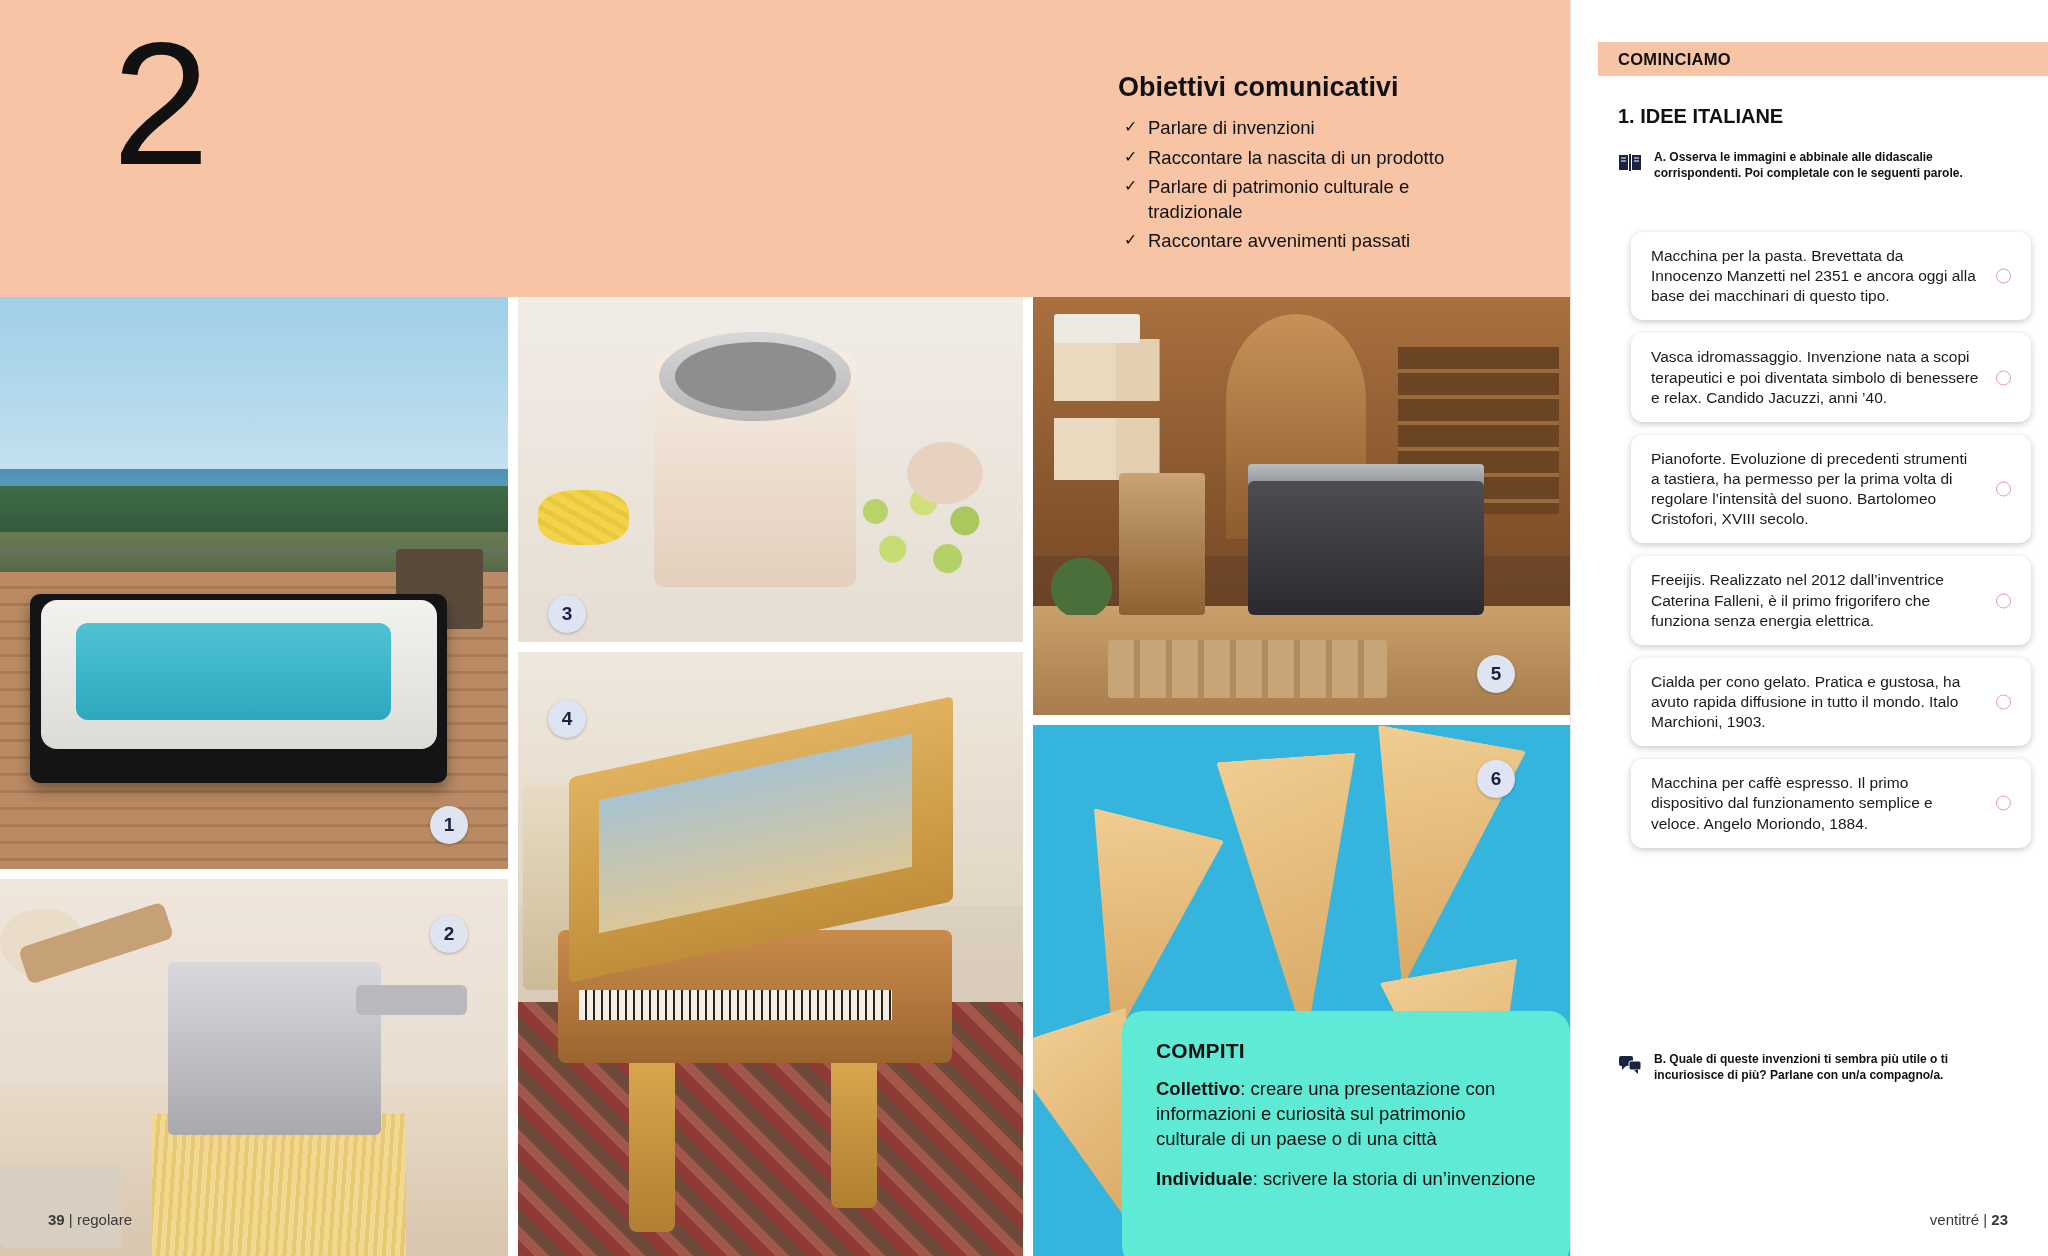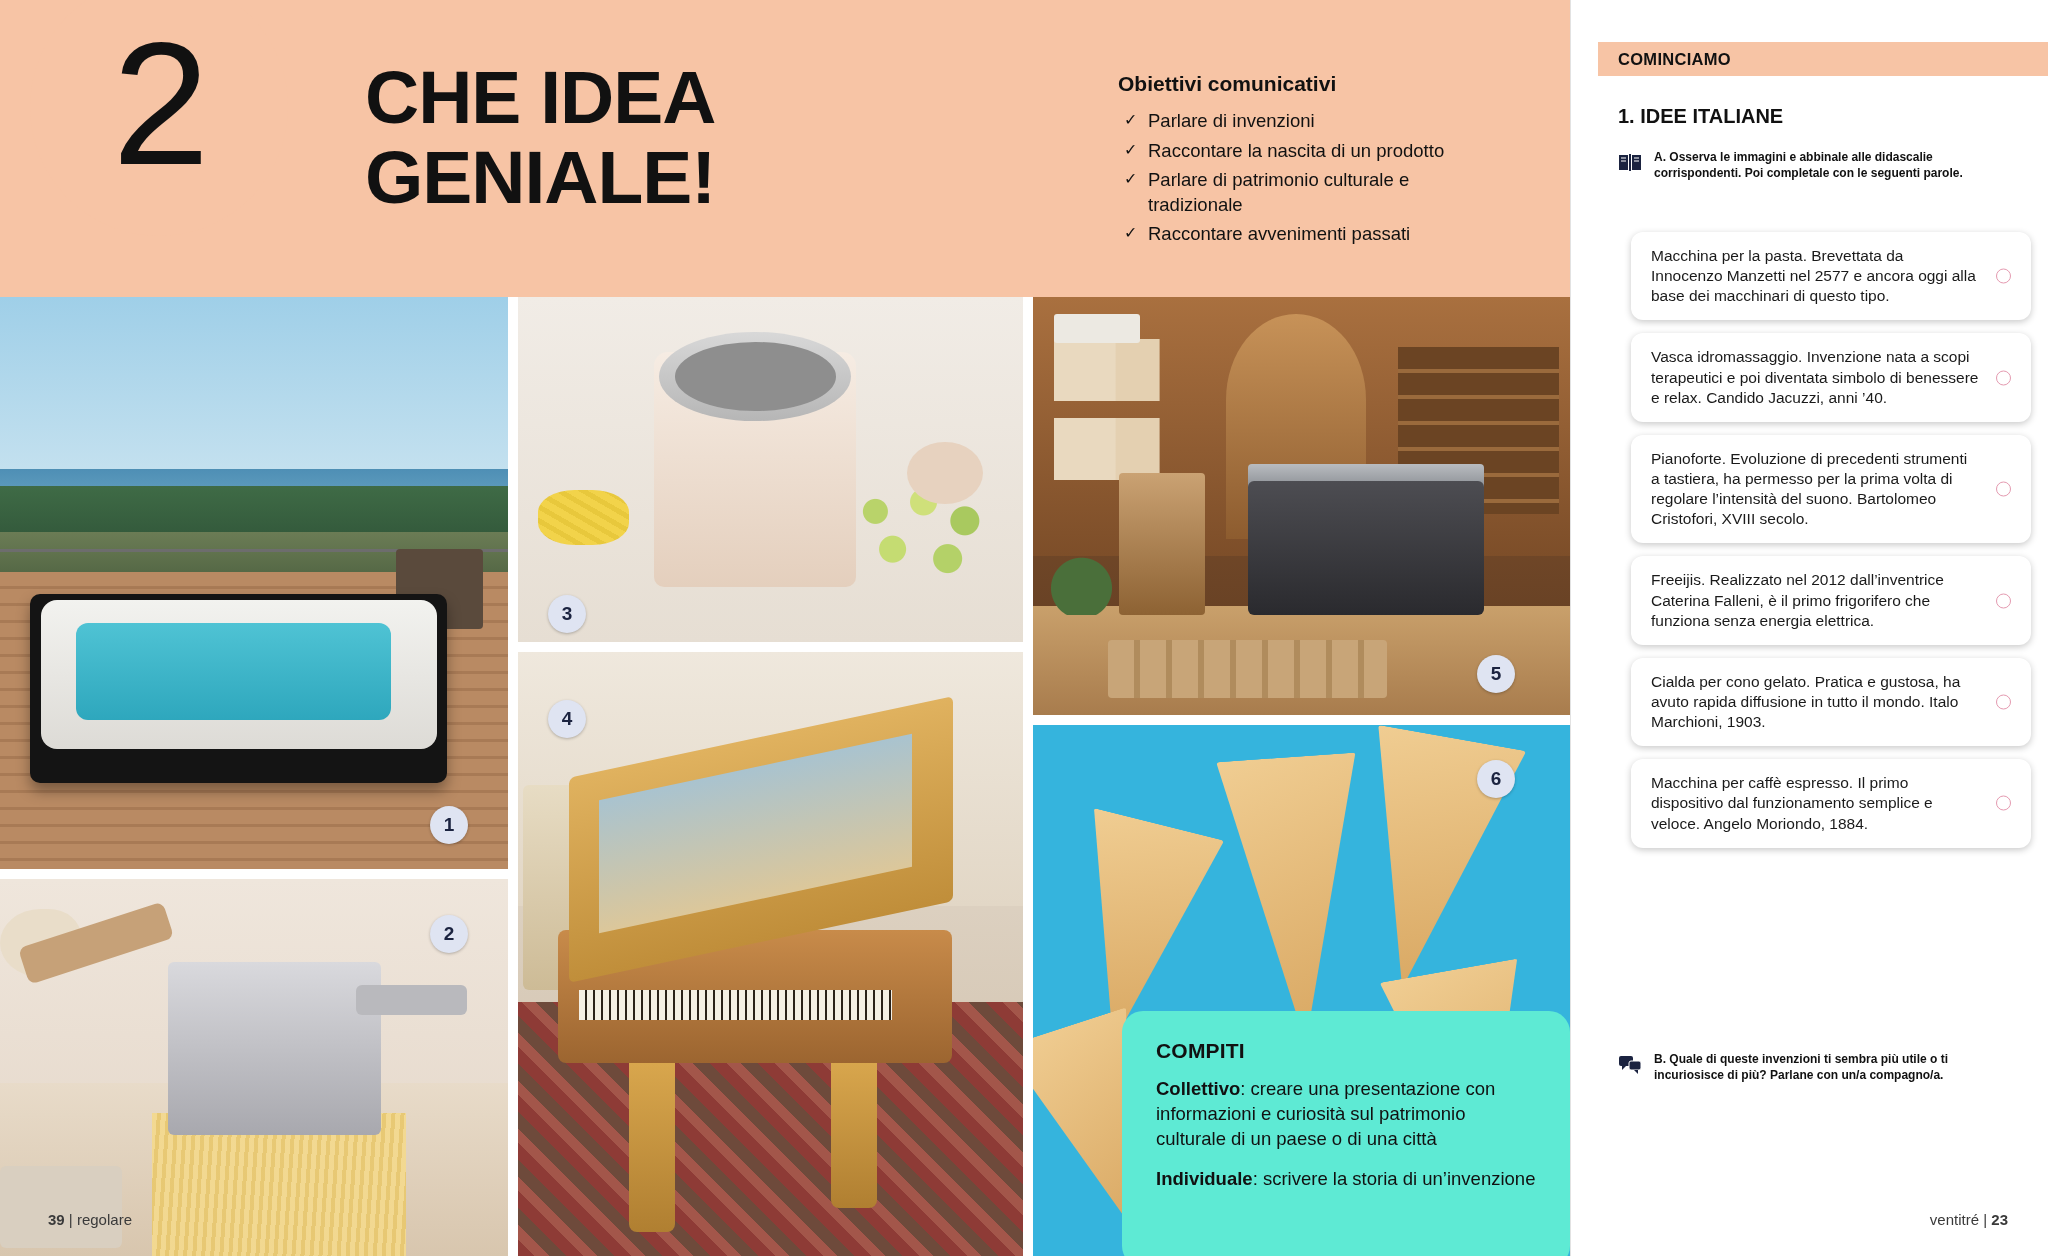--- a/index.html
+++ b/index.html
@@ -35,21 +35,21 @@
     transform: translateY(-4px);
   }
   .unit-title {
     position: absolute; left: 365px; top: 58px; width: 620px;
     font-size: 75px; line-height: 1.06; font-weight: 800; color: #111;
     letter-spacing: -1px;
   }
   .objectives {
     position: absolute; left: 1118px; top: 72px; width: 380px;
   }
-  .objectives h3 { font-size: 21px; font-weight: 700; color: #111; margin-bottom: 13px; }
+  .objectives h3 { font-size: 27px; font-weight: 700; color: #111; margin-bottom: 13px; }
   .objectives ul { list-style: none; }
   .objectives li {
     font-size: 18.5px; color: #111; line-height: 1.33; margin-bottom: 5px;
     padding-left: 30px; position: relative;
   }
   .objectives li .tick {
     position: absolute; left: 6px; top: 0px; font-size: 16px; color: #111;
   }
 
   
@@ -271,21 +271,20 @@
 <div class="spread">
 
   <div class="page-left">
 
     <div class="header-band"></div>
 
     <div class="chapter-circle">
       <span class="chapter-num">2</span>
     </div>
 
-    <div class="unit-title">CHE IDEA GENIALE!</div>
 
     <div class="objectives">
       <h3>Obiettivi comunicativi</h3>
       <ul>
         <li><span class="tick">✓</span><span>Parlare di invenzioni</span></li>
         <li><span class="tick">✓</span><span>Raccontare la nascita di un prodotto</span></li>
         <li><span class="tick">✓</span><span>Parlare di patrimonio culturale e tradizionale</span></li>
         <li><span class="tick">✓</span><span>Raccontare avvenimenti passati</span></li>
       </ul>
     </div>
@@ -412,21 +411,21 @@
           <path d="M14 3h9v15h-9z" fill="#1b2340"></path>
           <path d="M11 2h2v17h-2z" fill="#1b2340"></path>
           <path d="M3 6h5M3 9h5M16 6h5M16 9h5" stroke="#fff" stroke-width="1.2"></path>
         </svg>
       </span>
       <span class="task-text">A. Osserva le immagini e abbinale alle didascalie corrispondenti. Poi completale con le seguenti parole.</span>
     </div>
 
     <div class="cards">
       <div class="card">
-        <p>Macchina per la pasta. Brevettata da Innocenzo Manzetti nel 2577 e ancora oggi alla base dei macchinari di questo tipo.</p>
+        <p>Macchina per la pasta. Brevettata da Innocenzo Manzetti nel 2351 e ancora oggi alla base dei macchinari di questo tipo.</p>
         <span class="radio"></span>
       </div>
       <div class="card">
         <p>Vasca idromassaggio. Invenzione nata a scopi terapeutici e poi diventata simbolo di benessere e relax. Candido Jacuzzi, anni ’40.</p>
         <span class="radio"></span>
       </div>
       <div class="card">
         <p>Pianoforte. Evoluzione di precedenti strumenti a tastiera, ha permesso per la prima volta di regolare l’intensità del suono. Bartolomeo Cristofori, XVIII secolo.</p>
         <span class="radio"></span>
       </div>

